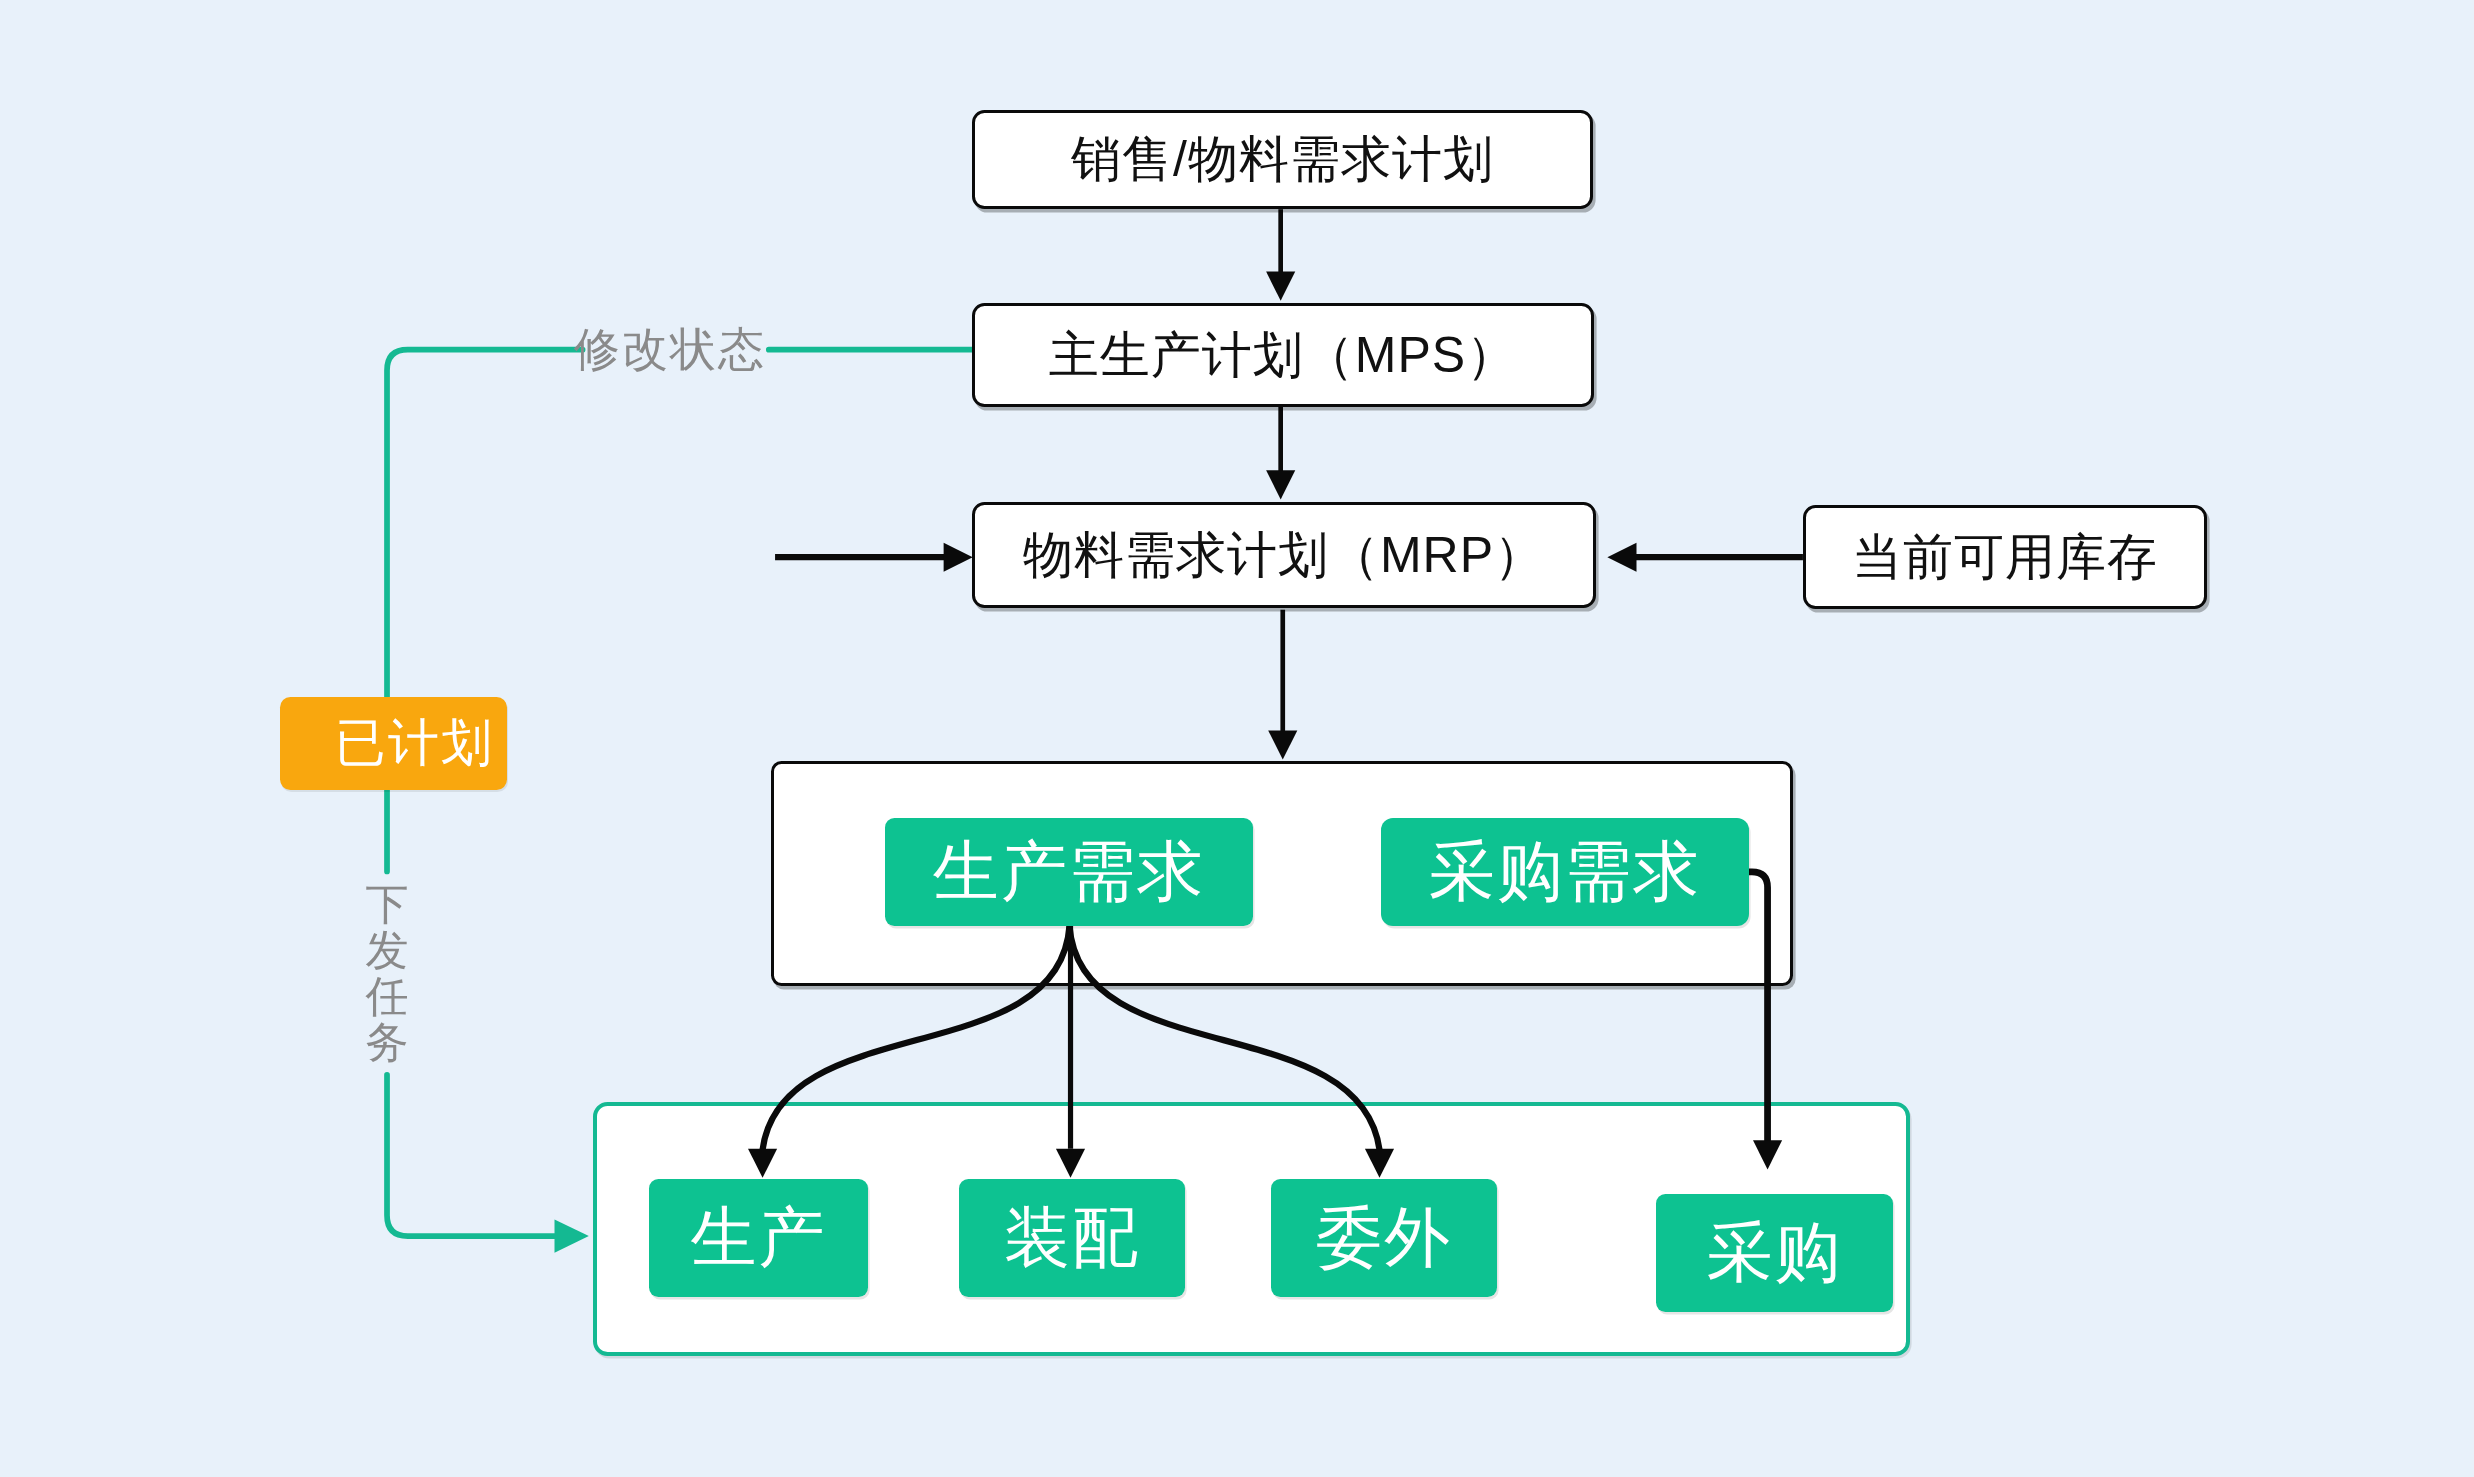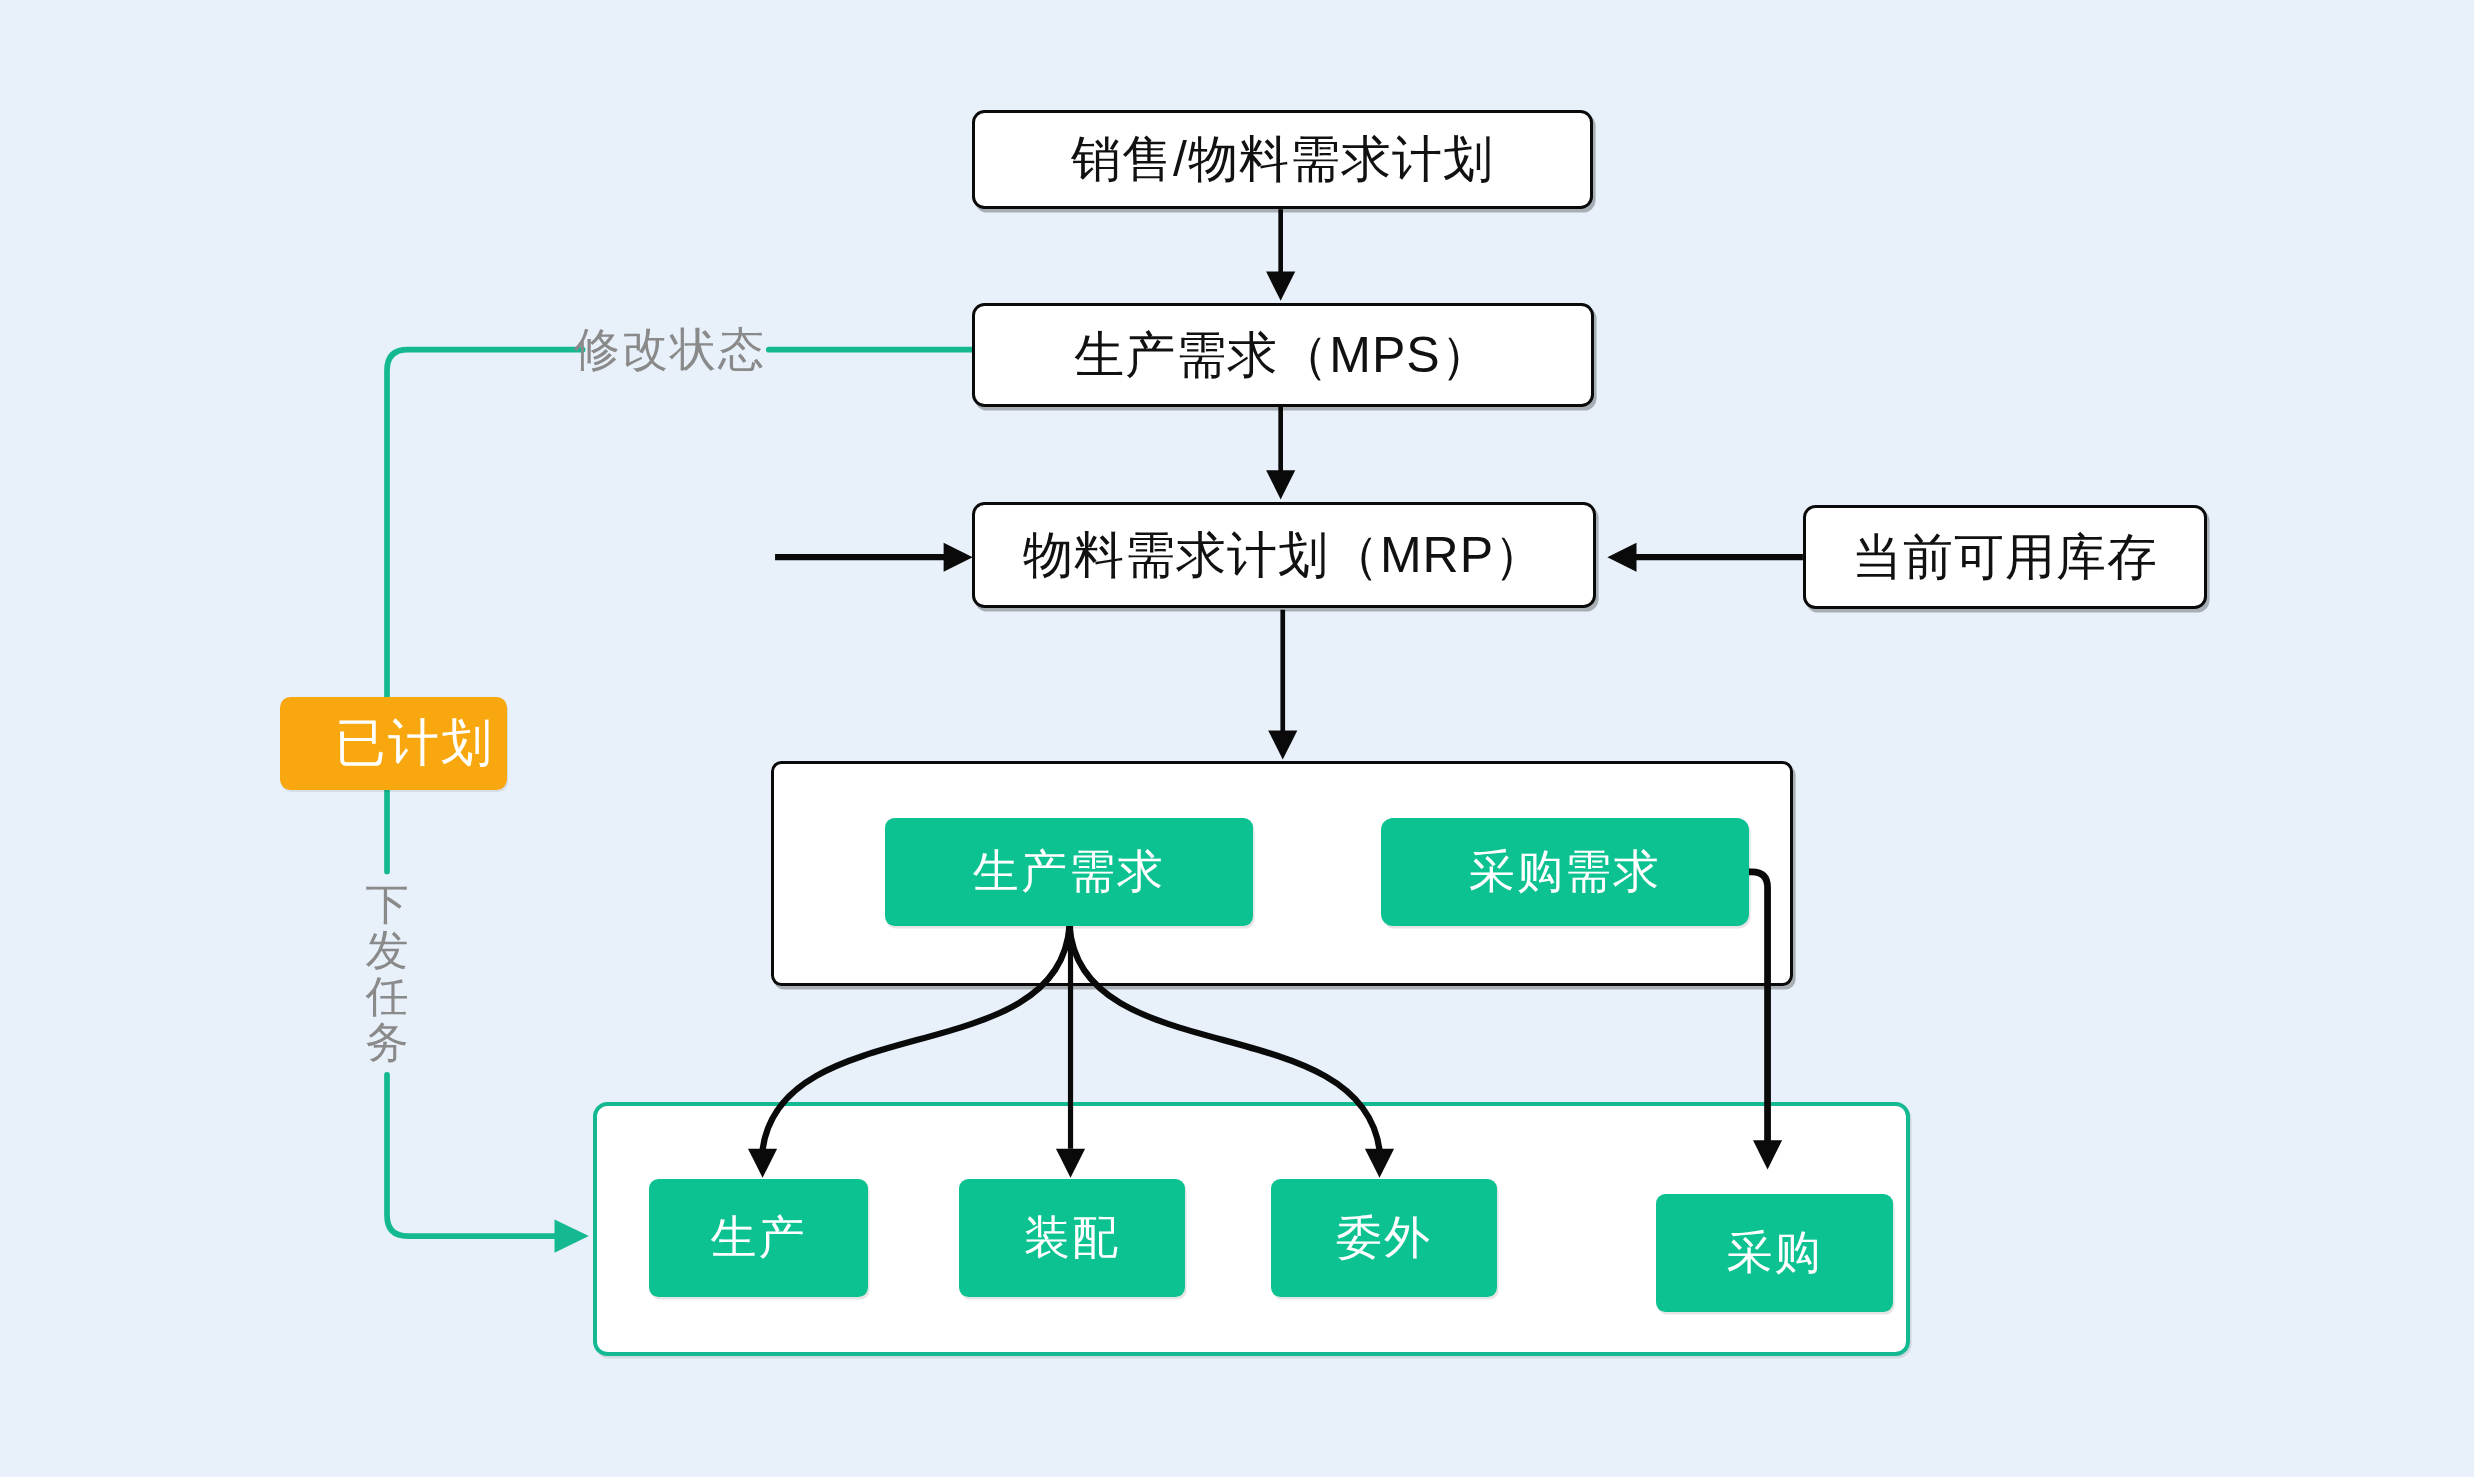--- a/index.html
+++ b/index.html
@@ -7,21 +7,21 @@
   #canvas{position:relative;width:2475px;height:1478px;background:#E8F1FA;overflow:hidden;}
   svg.layer{position:absolute;left:0;top:0;width:2475px;height:1478px;pointer-events:none;}
   .layer1{z-index:1;}
   .containerbox{position:absolute;z-index:2;background:#FFFFFF;box-sizing:border-box;}
   .layer2{z-index:3;}
   .node{position:absolute;z-index:4;display:flex;align-items:center;justify-content:center;
         box-sizing:border-box;text-align:center;}
   .black-box{background:#FFFFFF;border:3.6px solid #0A0A0A;border-radius:12.5px;
              color:#111111;font-size:50px;font-weight:500;letter-spacing:1px;
              box-shadow:2.6px 3.6px 0 rgba(0,0,0,0.28);}
-  .green-box{background:#0DC291;border-radius:9.4px;color:#FFFFFF;font-size:46px;
+  .green-box{background:#0DC291;border-radius:9.4px;color:#FFFFFF;font-size:66px;
              font-weight:500;letter-spacing:2.1px;box-shadow:1.6px 2.6px 0 rgba(0,0,0,0.10);}
   .orange-box{background:#F9A70E;border-radius:10.4px;color:#FFFFFF;font-size:51px;
               font-weight:500;letter-spacing:2.1px;box-shadow:1px 2.1px 0 rgba(0,0,0,0.08);}
   .demand-container{border:3.6px solid #0A0A0A;border-radius:10.4px;
                     box-shadow:2.6px 3.6px 0 rgba(0,0,0,0.28);}
   .task-container{border:4.7px solid #14B992;border-radius:14.6px;
                   box-shadow:1.6px 2.6px 0 rgba(0,0,0,0.10);}
   .edge-label{position:absolute;z-index:5;color:#8A8A8A;font-size:46px;font-weight:500;
               display:flex;align-items:center;justify-content:center;letter-spacing:2.1px;text-align:center;}
   .vertical-label{position:absolute;z-index:5;color:#8A8A8A;font-size:43px;font-weight:500;
@@ -91,21 +91,21 @@
       <path d="M2056,1780 C2076,2060 2614,1938 2652,2210" stroke="#0A0A0A" stroke-width="12" fill="none"></path>
       <polygon points="2624,2208 2680,2208 2652,2264" fill="#0A0A0A"></polygon>
     </g>
   </svg>
 
   <div class="node black-box" style="left:972px;top:110px;width:621px;height:99px;">
     <span>销售/物料需求计划</span>
   </div>
 
   <div class="node black-box" style="left:972px;top:303px;width:622px;height:104px;">
-    <span>生产需求（MPS）</span>
+    <span>主生产计划（MPS）</span>
   </div>
 
 
   <div class="node black-box" style="left:972px;top:502px;width:624px;height:106px;">
     <span>物料需求计划（MRP）</span>
   </div>
 
   <div class="node black-box" style="left:1803px;top:505px;width:404px;height:104px;">
     <span>当前可用库存</span>
   </div>

